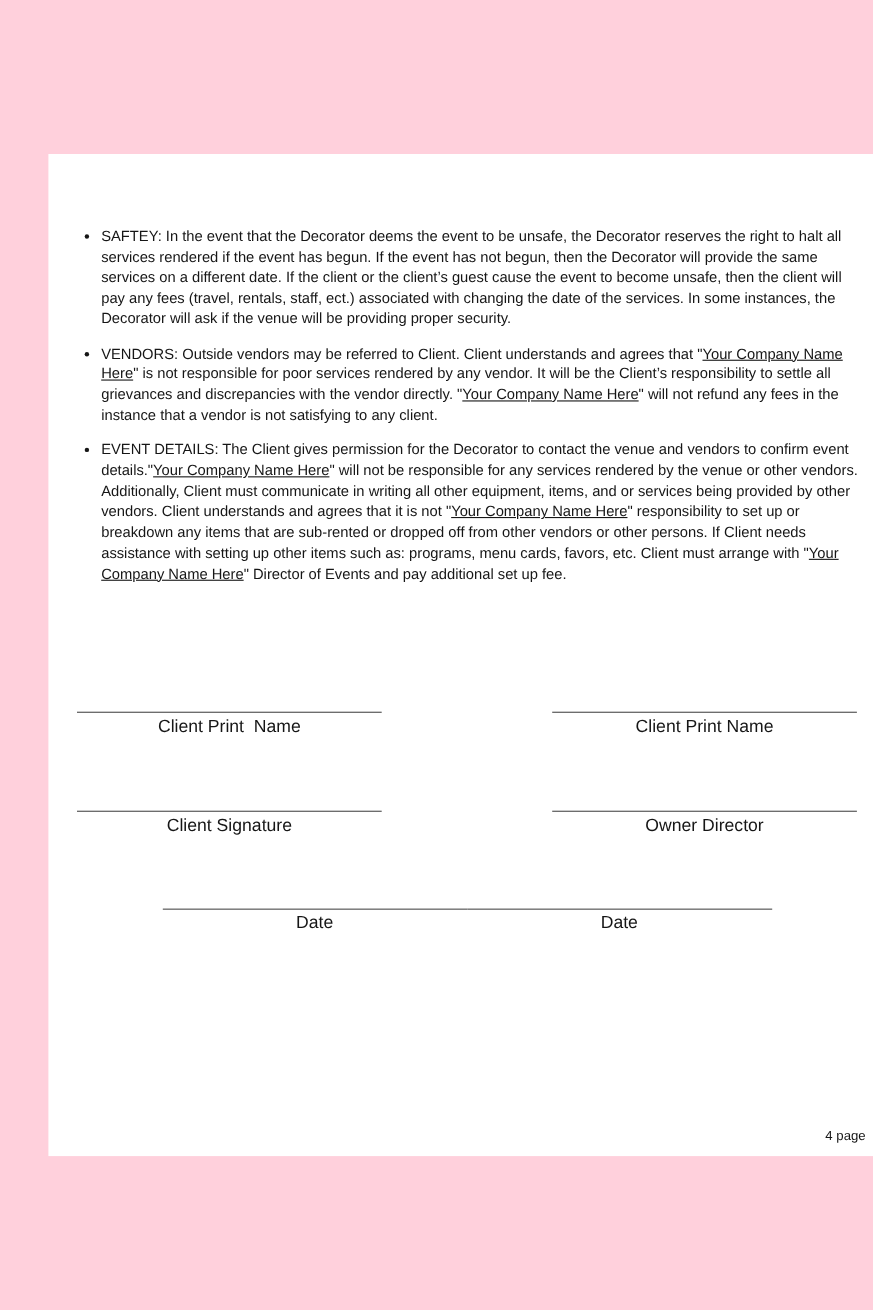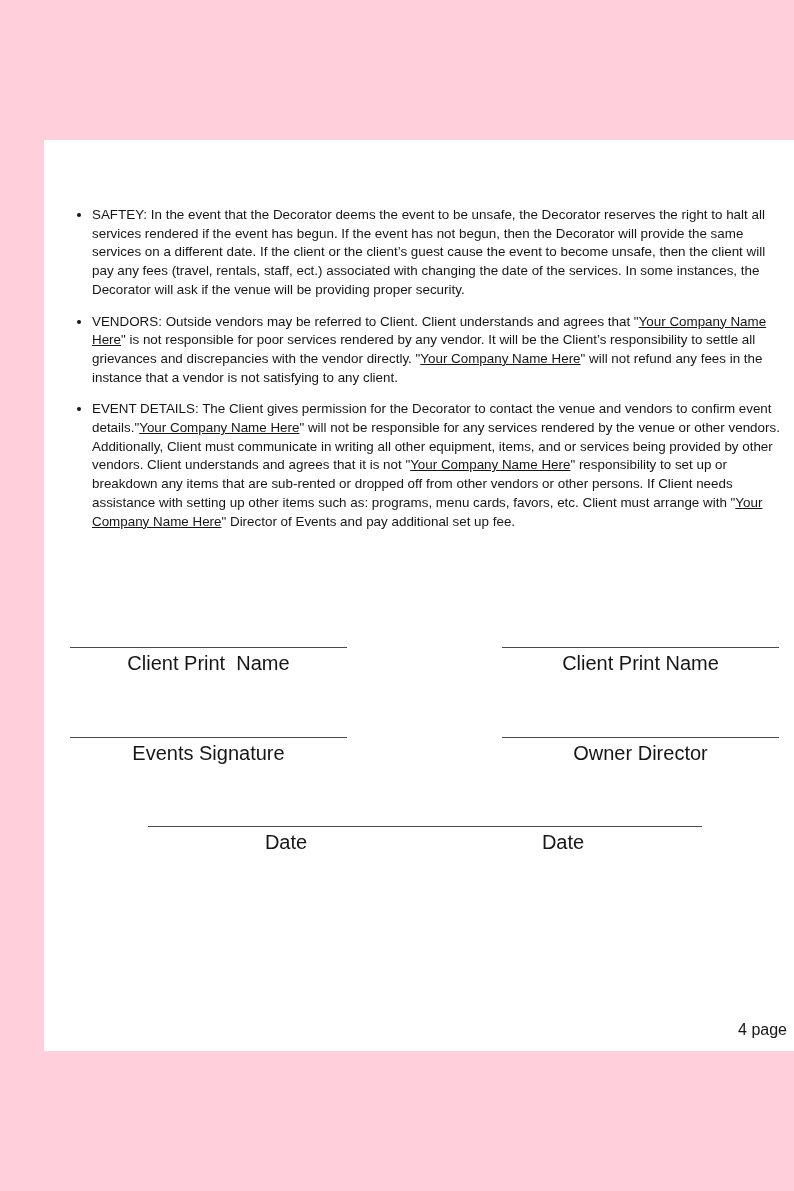--- a/index.html
+++ b/index.html
@@ -43,29 +43,29 @@
     padding-right: 32px;
   }
   .sig-row.row-0 { top: 507px; }
   .sig-row.row-1 { top: 597px; }
   .sig-row.row-2 { top: 686px; justify-content: center; }
   .sig-col {
     width: 277px;
     border-top: 1px solid #4a4a4a;
     text-align: center;
     padding-top: 4px;
-    font-size: 20px;
+    font-size: 16px;
     color: #161616;
     white-space: pre-wrap;
   }
   .page-number {
     position: absolute;
     right: 24px;
     bottom: 12px;
-    font-size: 16px;
+    font-size: 12px;
     color: #161616;
   }
 </style>
 </head>
 <body>
 
 <div class="doc-page">
 
   <div class="content">
     <ul class="bullets">
@@ -74,21 +74,21 @@
       <li><span>EVENT DETAILS: The Client gives permission for the Decorator to contact the venue and vendors to confirm event details."</span><u>Your Company Name Here</u><span>" will not be responsible for any services rendered by the venue or other vendors. Additionally, Client must communicate in writing all other equipment, items, and or services being provided by other vendors. Client understands and agrees that it is not "</span><u>Your Company Name Here</u><span>" responsibility to set up or breakdown any items that are sub-rented or dropped off from other vendors or other persons. If Client needs assistance with setting up other items such as: programs, menu cards, favors, etc. Client must arrange with "</span><u>Your Company Name Here</u><span>" Director of Events and pay additional set up fee.</span></li>
     </ul>
   </div>
 
   <div class="sig-row row-0">
     <div class="sig-col">Client Print  Name</div>
     <div class="sig-col">Client Print Name</div>
   </div>
 
   <div class="sig-row row-1">
-    <div class="sig-col">Events Signature</div>
+    <div class="sig-col">Client Signature</div>
     <div class="sig-col">Owner Director</div>
   </div>
 
   <div class="sig-row row-2">
     <div class="sig-col">Date</div>
     <div class="sig-col">Date</div>
   </div>
 
   <div class="page-number">4 page</div>
 

